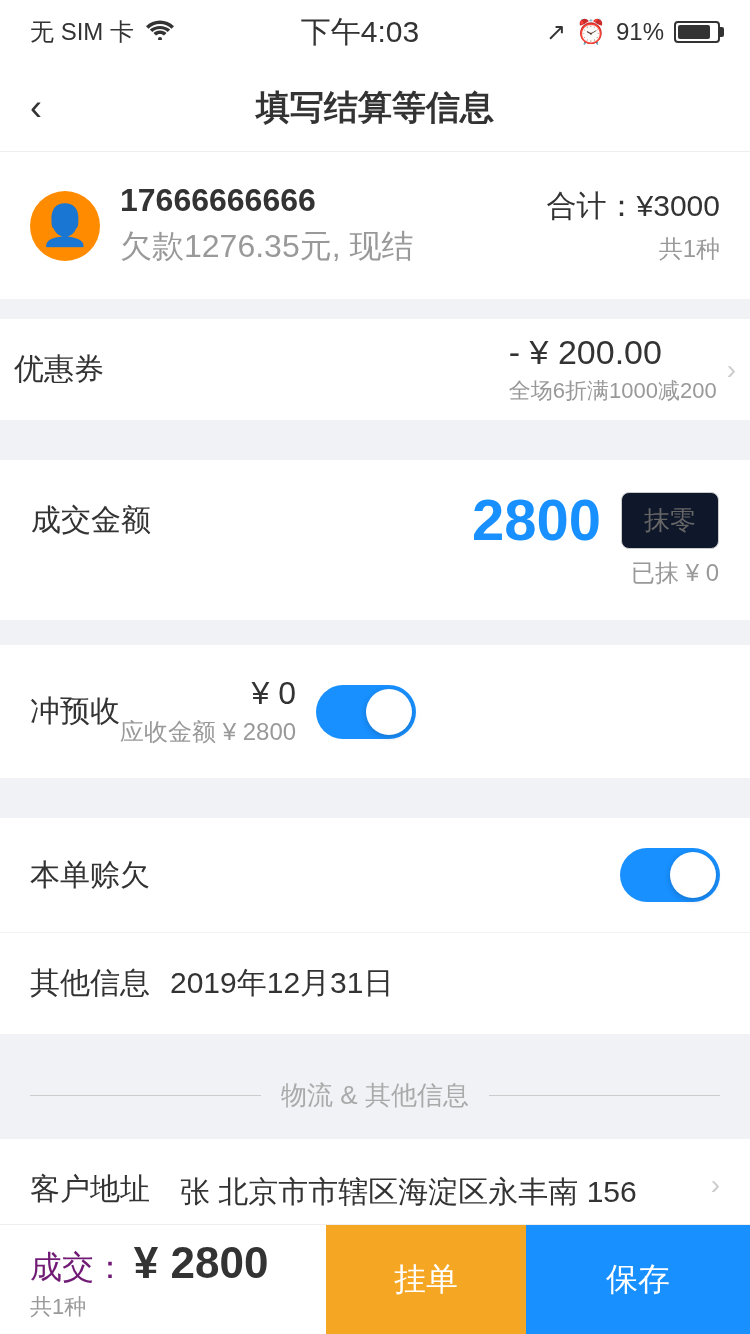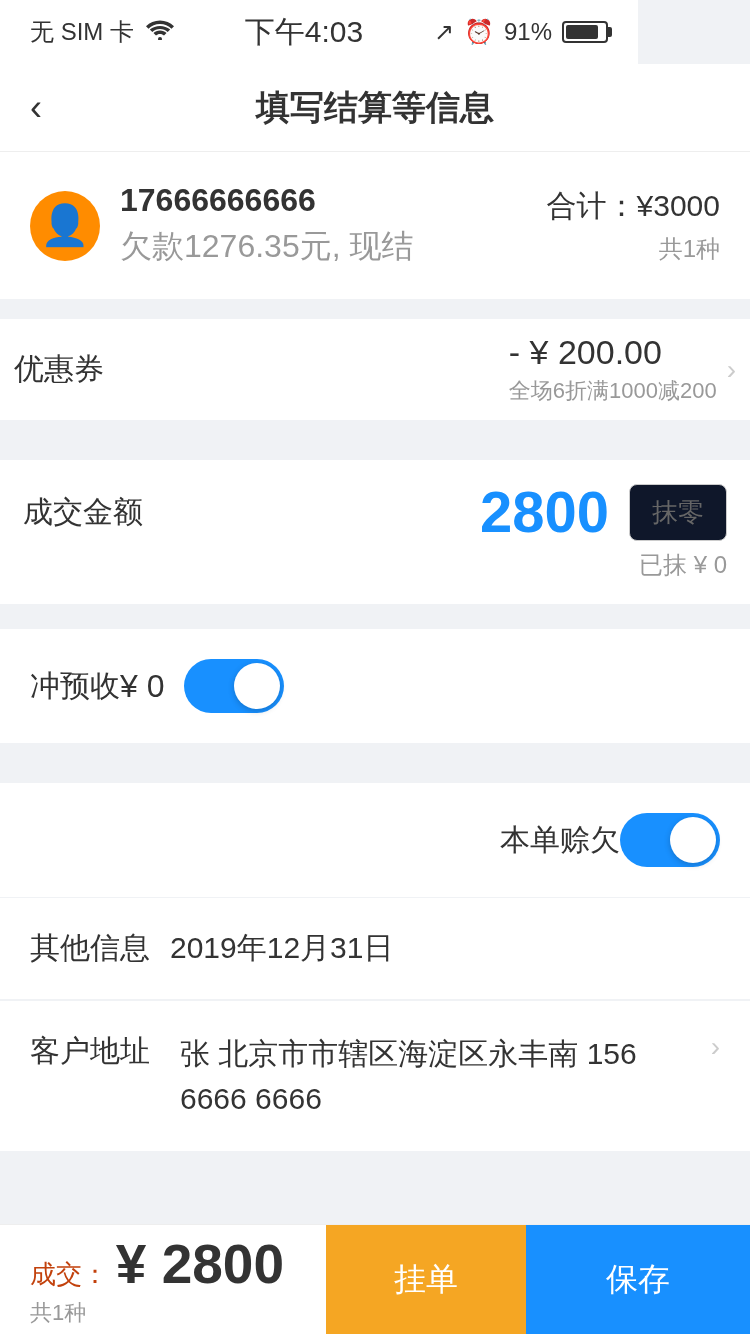--- a/index.html
+++ b/index.html
@@ -9,21 +9,21 @@
       min-height: 1334px;
       font-family: -apple-system, "PingFang SC", "Helvetica Neue", Arial, sans-serif;
       background: #f0f2f5;
       font-size: 28px;
       color: #333;
       position: relative;
     }
 
     
     .status-bar {
-      width: 638px;
+      width: 750px;
       height: 64px;
       background: #fff;
       display: flex;
       align-items: center;
       justify-content: space-between;
       padding: 0 30px;
       font-size: 24px;
       color: #333;
     }
     .status-left { display: flex; align-items: center; gap: 12px; }
@@ -172,21 +172,21 @@
 
     
     .section-sep {
       height: 20px;
       background: #f0f2f5;
     }
 
     
     .deal-section {
       background: #fff;
-      padding: 23px;
+      padding: 31px;
       margin-bottom: 0;
     }
     .deal-row {
       display: flex;
       align-items: center;
       justify-content: space-between;
     }
     .deal-label {
       font-size: 30px;
       color: #333;
@@ -270,21 +270,21 @@
       right: 4px;
       box-shadow: 0 2px 6px rgba(0,0,0,0.2);
     }
 
     
     .arrears-section {
       background: #fff;
       padding: 30px;
       display: flex;
       align-items: center;
-      justify-content: flex-end;
+      justify-content: space-between;
       margin-top: 20px;
     }
     .arrears-label {
       font-size: 30px;
       color: #333;
     }
 
     
     .duedate-section {
       background: #fff;
@@ -367,25 +367,25 @@
       background: #fff;
       display: flex;
       align-items: center;
       border-top: 1px solid #eee;
     }
     .bottom-summary {
       padding: 0 30px;
       flex: 1;
     }
     .bottom-deal-label {
-      font-size: 26px;
-      color: #c2410c;
+      font-size: 32px;
+      color: #701a75;
     }
     .bottom-deal-amount {
-      font-size: 55px;
+      font-size: 44px;
       font-weight: 600;
       color: #333;
     }
     .bottom-deal-count {
       font-size: 22px;
       color: #999;
       margin-top: 2px;
     }
     .bottom-buttons {
       display: flex;
@@ -487,20 +487,21 @@
       </div>
     </div>
     <div class="deal-sub">已抹  ¥ 0</div>
   </div>
 
   <div class="prereceive-row">
     <span class="prereceive-label">冲预收</span>
     <div class="prereceive-right">
       <div class="prereceive-amount-block">
         <div class="prereceive-amount">¥ 0</div>
+        <div class="prereceive-sub">应收金额 ¥ 2800</div>
       </div>
       <div class="toggle">
         <div class="toggle-knob"></div>
       </div>
     </div>
   </div>
 
   <div class="section-sep"></div>
 
   <div class="arrears-section">
@@ -508,20 +509,25 @@
     <div class="toggle">
       <div class="toggle-knob"></div>
     </div>
   </div>
 
   <div class="duedate-section">
     <span class="duedate-label">其他信息</span>
     <span class="duedate-value">2019年12月31日</span>
   </div>
 
+  <div class="logistics-divider">
+    <div class="divider-line"></div>
+    <span class="divider-text">物流 &amp; 其他信息</span>
+    <div class="divider-line"></div>
+  </div>
 
   <div class="address-section">
     <span class="address-label">客户地址</span>
     <span class="address-value">张 北京市市辖区海淀区永丰南 156 6666 6666</span>
     <span class="address-chevron">›</span>
   </div>
 
   <div class="gray-area"></div>
 
 </div>

